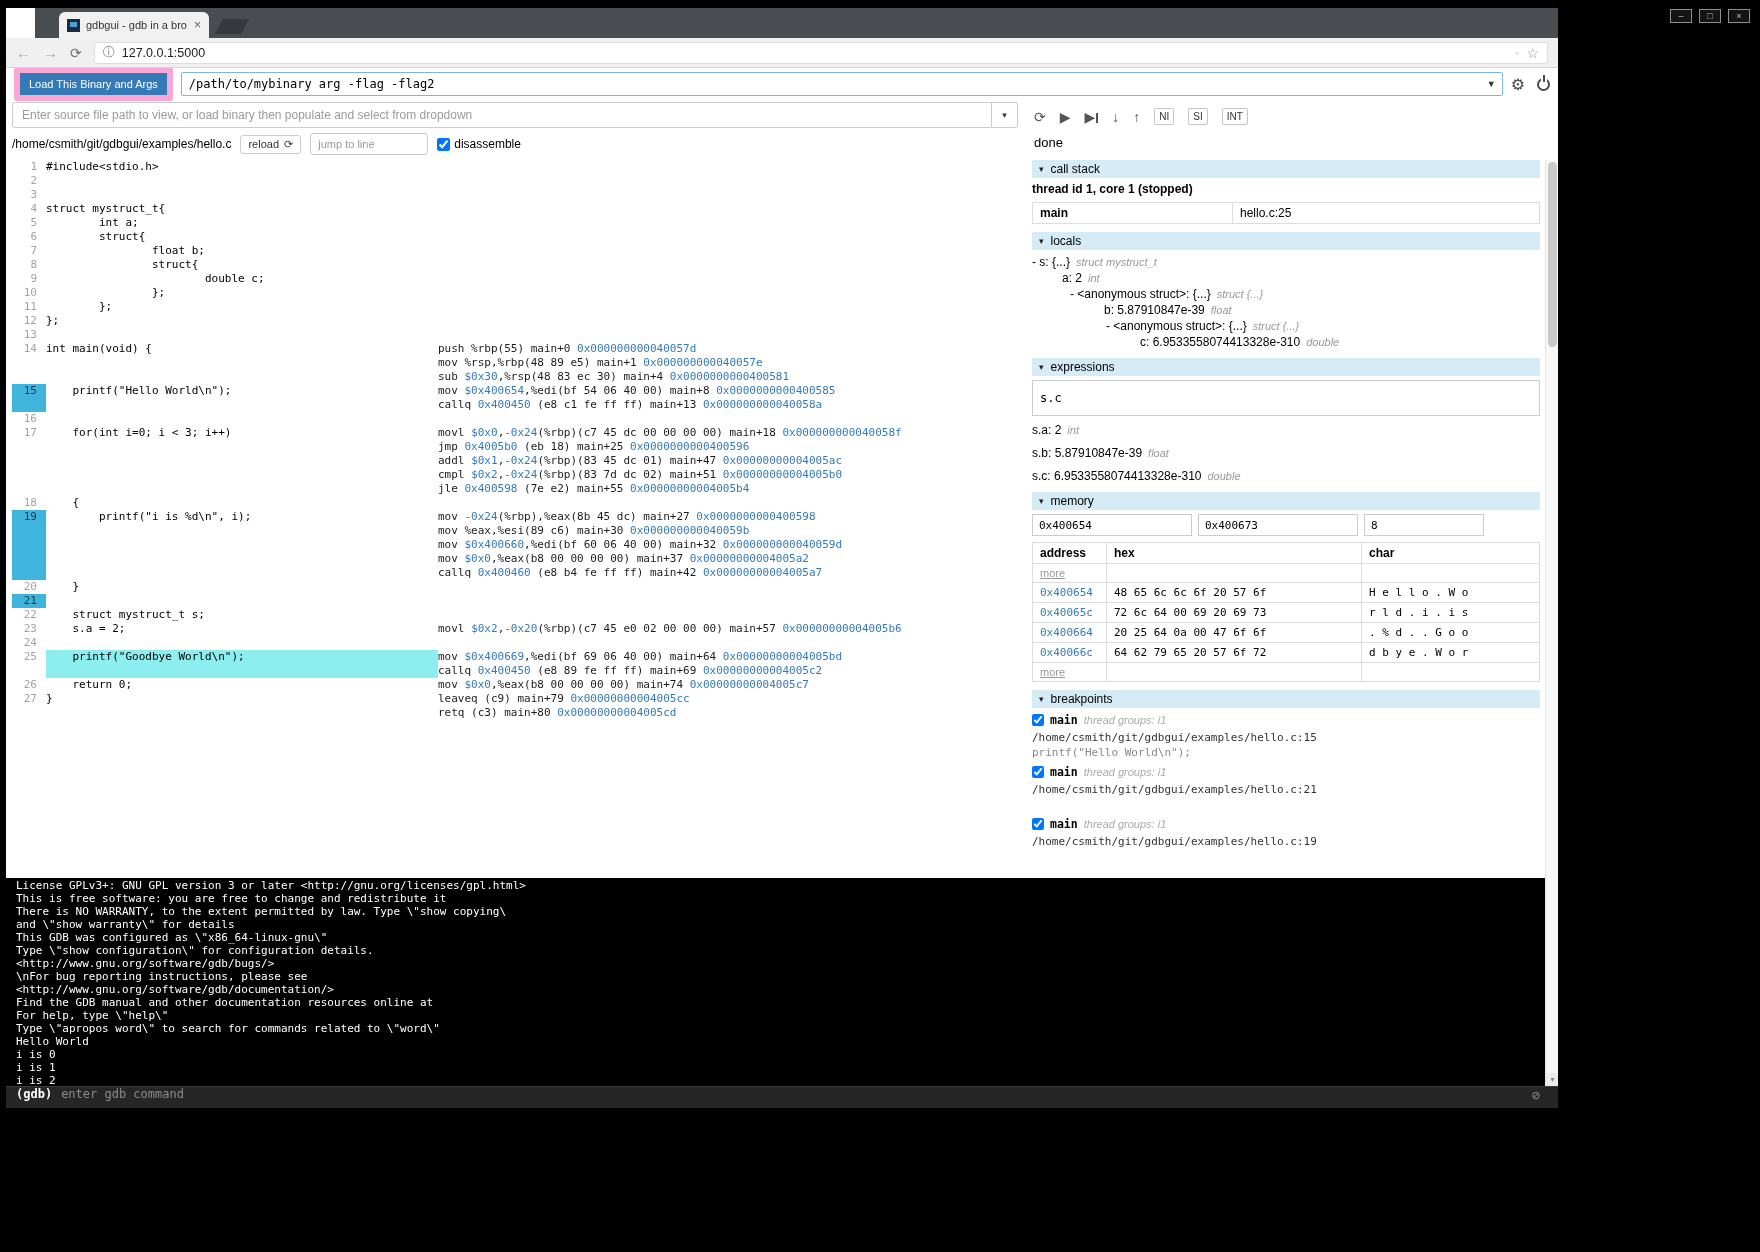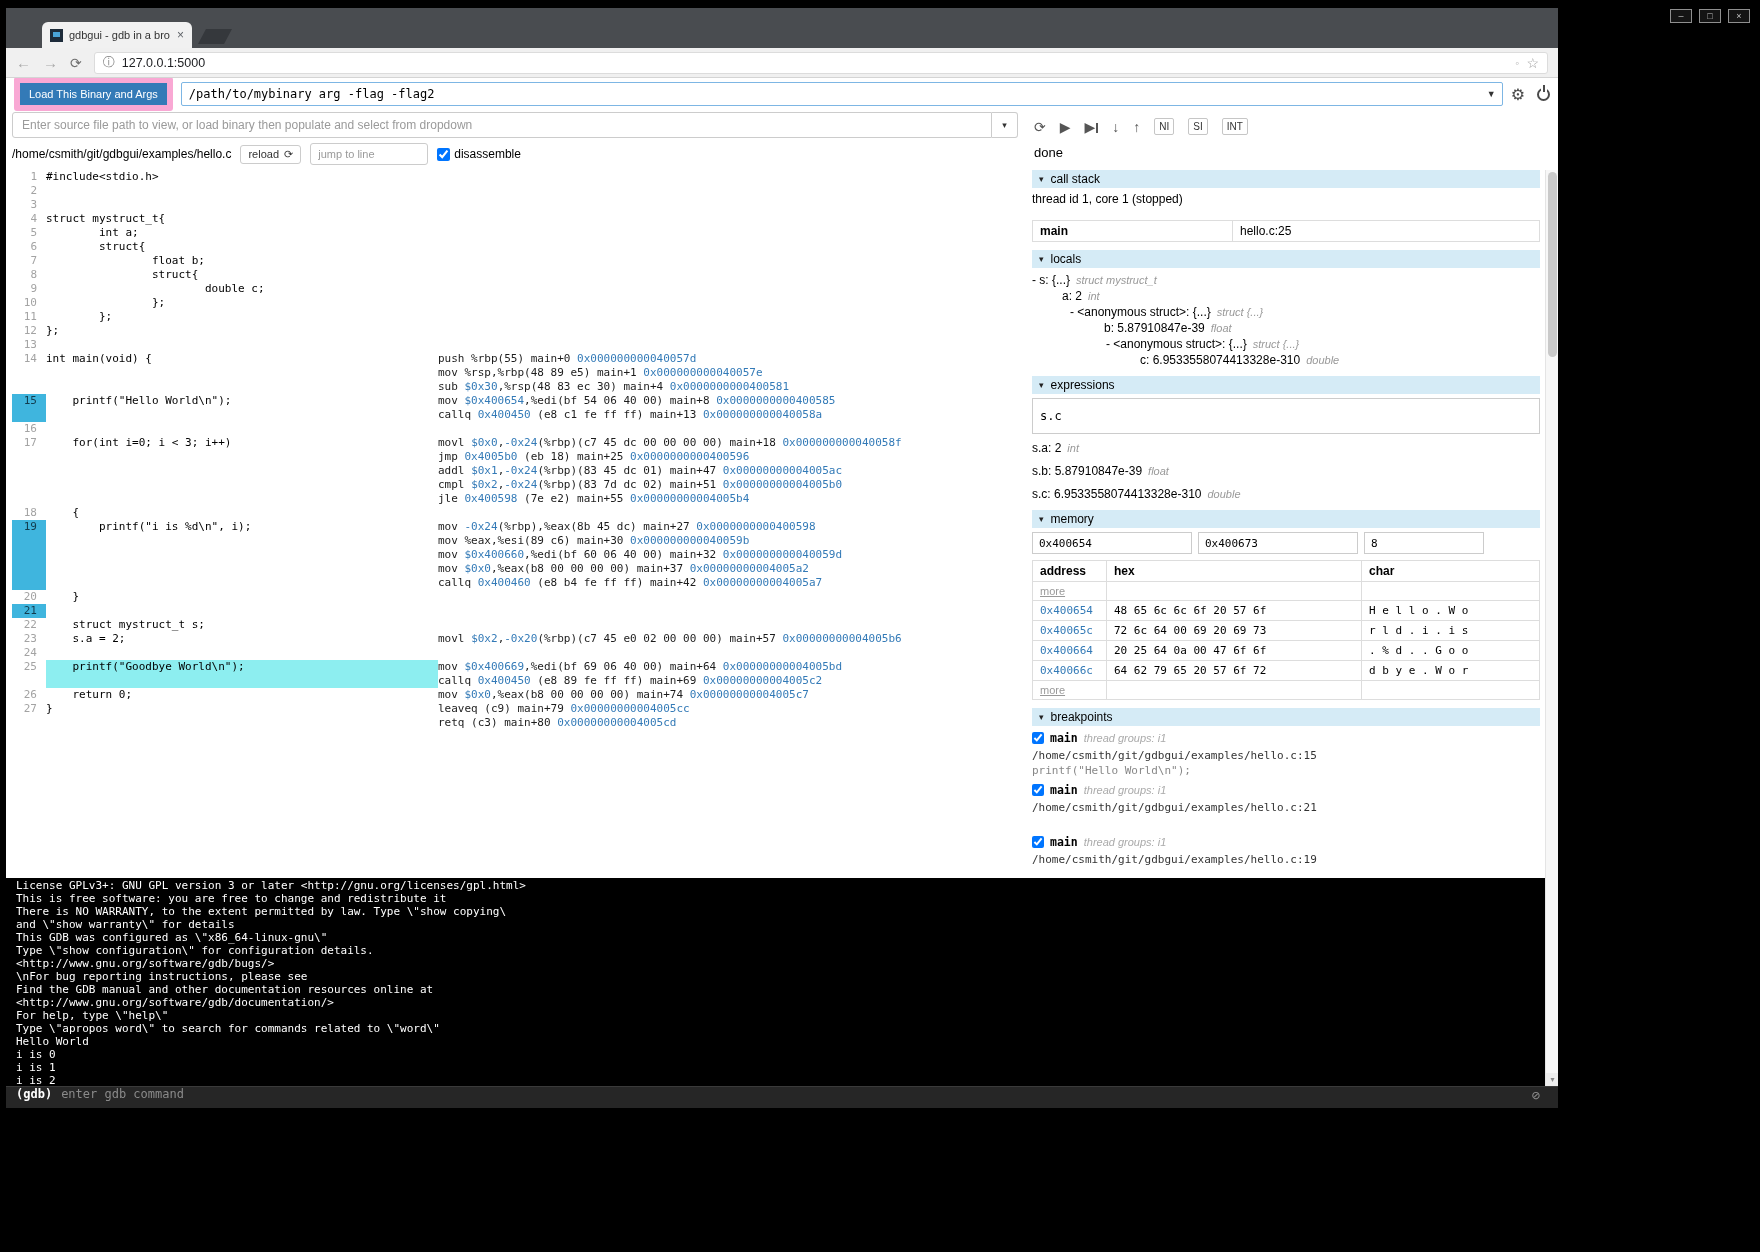--- a/index.html
+++ b/index.html
@@ -9,21 +9,21 @@
 
   
   .win-controls { position:absolute; top:9px; right:10px; display:flex; gap:7px; }
   .win-btn { width:22px; height:14px; border:1px solid #8f8f8f; background:#141414; color:#c2c2c2;
              font-size:9px; line-height:12px; text-align:center; }
 
   
   .browser { position:absolute; left:6px; top:8px; width:1552px; height:1100px;
              display:flex; flex-direction:column; background:#fff; }
 
-  .tabbar { height:40px; background:#494c50; display:flex; align-items:flex-end; padding-left:36px; flex:none; }
+  .tabbar { height:30px; background:#494c50; display:flex; align-items:flex-end; padding-left:24px; flex:none;margin-left:29px; }
   .tab { width:150px; height:26px; background:#f1f1f1; border-radius:6px 6px 0 0; display:flex;
          align-items:center; padding:0 8px; gap:6px; font-size:11px; color:#333; }
   .favicon { width:13px; height:13px; background:#1d2b3a; position:relative; flex:none; }
   .favicon::after { content:""; position:absolute; left:3px; top:3px; width:7px; height:5px; background:#4aa3d8; }
   .tab-title { flex:1; white-space:nowrap; overflow:hidden; }
   .tab-close { color:#5f6368; font-size:12px; }
   .newtab { width:26px; height:15px; background:#35383c; transform:skewX(-28deg); margin:0 0 4px 10px; }
 
   .navbar { height:30px; background:#f0f0f0; border-bottom:1px solid #d4d4d4; display:flex;
             align-items:center; padding:0 10px; gap:12px; flex:none; }
@@ -84,21 +84,21 @@
   .ctl-icon { color:#555; font-size:14px; }
   .pbar { display:inline-block; width:2px; height:10px; background:#555; margin-left:1px; vertical-align:-1px; }
   .ctl-btn { border:1px solid #c6c6c6; border-radius:2px; background:#fff; color:#333; font-size:10px; padding:2px 4px; }
   .status { font-size:13px; margin:0 0 10px 2px; }
 
   .section { margin-bottom:8px; }
   .sec-head { background:#d5ebf6; padding:2px 7px; font-size:12px; display:flex; align-items:center;
               gap:7px; margin-bottom:4px; }
   .sec-caret { font-size:9px; color:#222; }
 
-  .thread-line { font-weight:normal; margin:3px 0 14px; font-size:12px; }
+  .thread-line { font-weight:bold; margin:3px 0 6px; font-size:12px; }
   .cs-table { width:100%; border-collapse:collapse; }
   .cs-table td { border:1px solid #ddd; padding:3px 7px; font-size:12px; }
   .cs-func { font-weight:bold; width:200px; }
 
   .local-row { line-height:16px; white-space:nowrap; }
   .type { color:#999; font-style:italic; font-size:11px; margin-left:6px; }
 
   .expr-input { width:100%; height:36px; border:1px solid #ccc; font-family:"DejaVu Sans Mono", monospace;
                 font-size:12px; padding:0 7px; margin-bottom:7px; }
   .expr-row { margin-bottom:9px; line-height:14px; }
@@ -498,22 +498,22 @@
 
       <div class="console">
           <div class="console-line">License GPLv3+: GNU GPL version 3 or later &lt;http://gnu.org/licenses/gpl.html&gt;</div>
           <div class="console-line">This is free software: you are free to change and redistribute it</div>
           <div class="console-line">There is NO WARRANTY, to the extent permitted by law. Type \"show copying\</div>
           <div class="console-line">and \"show warranty\" for details</div>
           <div class="console-line">This GDB was configured as \"x86_64-linux-gnu\"</div>
           <div class="console-line">Type \"show configuration\" for configuration details.</div>
           <div class="console-line">&lt;http://www.gnu.org/software/gdb/bugs/&gt;</div>
           <div class="console-line">\nFor bug reporting instructions, please see</div>
+          <div class="console-line">&lt;http://www.gnu.org/software/gdb/documentation/&gt;</div>
           <div class="console-line">Find the GDB manual and other documentation resources online at</div>
-          <div class="console-line">&lt;http://www.gnu.org/software/gdb/documentation/&gt;</div>
           <div class="console-line">For help, type \"help\"</div>
           <div class="console-line">Type \"apropos word\" to search for commands related to \"word\"</div>
           <div class="console-line">Hello World</div>
           <div class="console-line">i is 0</div>
           <div class="console-line">i is 1</div>
           <div class="console-line">i is 2</div>
         </div>
 
       <div class="prompt">
         <span class="prompt-label">(gdb)</span>

